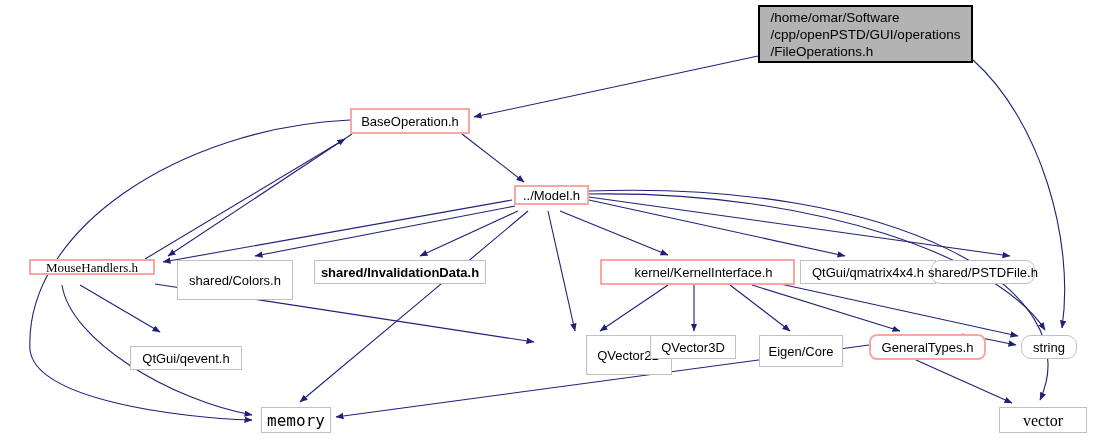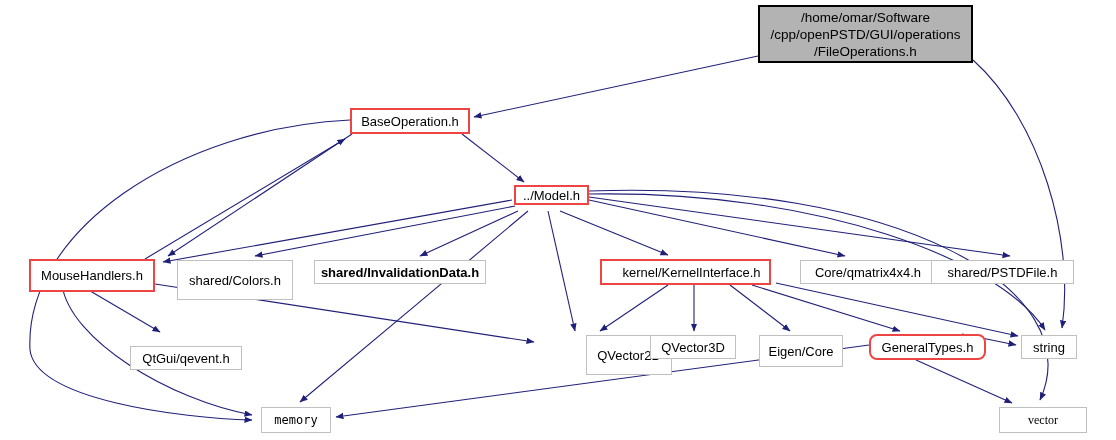--- a/index.html
+++ b/index.html
@@ -21,41 +21,41 @@
     top: 0;
     width: 1116px;
     height: 440px;
   }
   .node {
     position: absolute;
     box-sizing: border-box;
     display: flex;
     align-items: center;
     justify-content: center;
-    text-align: center;
+    text-align: left;
     color: #000000;
     background: #ffffff;
     border: 1px solid #c0c0c0;
     font-size: 13px;
     line-height: 15px;
     white-space: pre-line;
     z-index: 2;
   }
   .node.dark {
-    border: 2px solid #ef4444;
+    border: 2px solid #fca5a5;
   }
   .node.root {
     background: #b3b3b3;
     border: 2px solid #000000;
     font-size: 13.5px;
     line-height: 17px;
   }
   .node.mono {
     font-family: "DejaVu Sans Mono", monospace;
-    font-size: 12px;
+    font-size: 16px;
   }
   .edge-path {
     fill: none;
     stroke: #20207a;
     stroke-width: 1.1;
   }
   .edge-head {
     fill: #20207a;
     stroke: none;
   }
@@ -101,29 +101,29 @@
         <path d="M 962,334 L 1016,345" class="edge-path" marker-end="url(#arrow)"></path>
       </g>
   </svg>
 
   <div id="nodes-layer">
       <div class="node root" style="left: 758px; top: 5px; width: 215px; height: 58px;">/home/omar/Software
 /cpp/openPSTD/GUI/operations
 /FileOperations.h</div>
       <div class="node dark" style="left: 350px; top: 108px; width: 120px; height: 26px;">BaseOperation.h</div>
       <div class="node dark" style="left: 514px; top: 185px; width: 75px; height: 20px;">../Model.h</div>
-      <div class="node dark" style="left: 29px; top: 259px; width: 126px; height: 33px;">MouseHandlers.h</div>
+      <div class="node dark" style="left: 29px; top: 259px; width: 126px; height: 16px; font-family: Liberation Serif, serif;">MouseHandlers.h</div>
       <div class="node" style="left: 177px; top: 260px; width: 116px; height: 40px;">shared/Colors.h</div>
       <div class="node" style="left: 314px; top: 260px; width: 172px; height: 24px; font-weight: bold;">shared/InvalidationData.h</div>
-      <div class="node dark" style="left: 600px; top: 259px; width: 171px; height: 26px; padding-left: 12px;">kernel/KernelInterface.h</div>
-      <div class="node" style="left: 800px; top: 260px; width: 136px; height: 24px;">Core/qmatrix4x4.h</div>
-      <div class="node" style="left: 931px; top: 260px; width: 143px; height: 24px;">shared/PSTDFile.h</div>
+      <div class="node dark" style="left: 600px; top: 259px; width: 195px; height: 26px; padding-left: 12px;">kernel/KernelInterface.h</div>
+      <div class="node" style="left: 800px; top: 260px; width: 136px; height: 24px;">QtGui/qmatrix4x4.h</div>
+      <div class="node" style="left: 931px; top: 260px; width: 104px; height: 24px; border-radius: 9px;">shared/PSTDFile.h</div>
       <div class="node" style="left: 130px; top: 335px; width: 112px; height: 24px; margin-top: 11px;">QtGui/qevent.h</div>
       <div class="node" style="left: 540px; top: 335px; width: 86px; height: 40px; margin-left: 46px;">QVector2D</div>
       <div class="node" style="left: 650px; top: 335px; width: 86px; height: 24px;">QVector3D</div>
       <div class="node" style="left: 759px; top: 335px; width: 84px; height: 32px;">Eigen/Core</div>
       <div class="node dark" style="left: 869px; top: 334px; width: 117px; height: 26px; border-radius: 8px;">GeneralTypes.h</div>
-      <div class="node" style="left: 1021px; top: 335px; width: 56px; height: 24px;">string</div>
+      <div class="node" style="left: 1021px; top: 335px; width: 56px; height: 24px; border-radius: 10px;">string</div>
       <div class="node mono" style="left: 261px; top: 407px; width: 70px; height: 26px;">memory</div>
       <div class="node mono" style="left: 999px; top: 407px; width: 88px; height: 26px; font-family: Liberation Serif, serif;">vector</div>
     </div>
 
 </div>
 
 </body></html>

